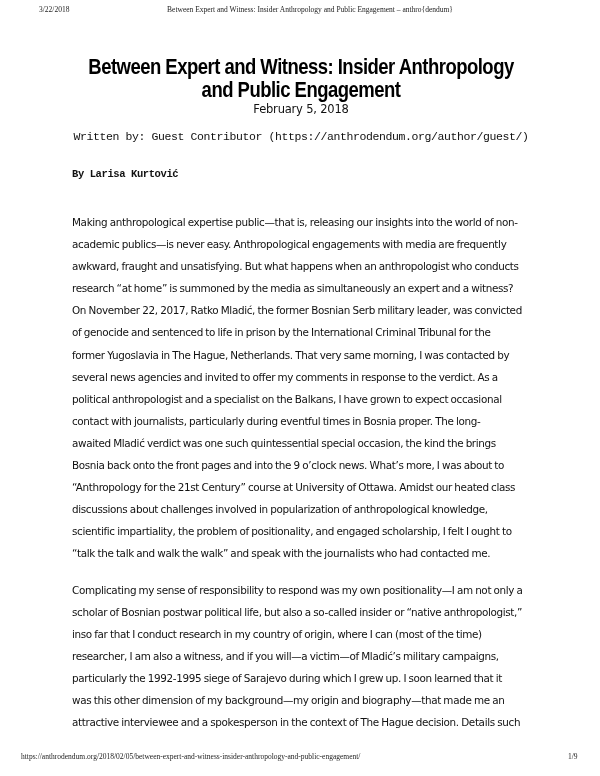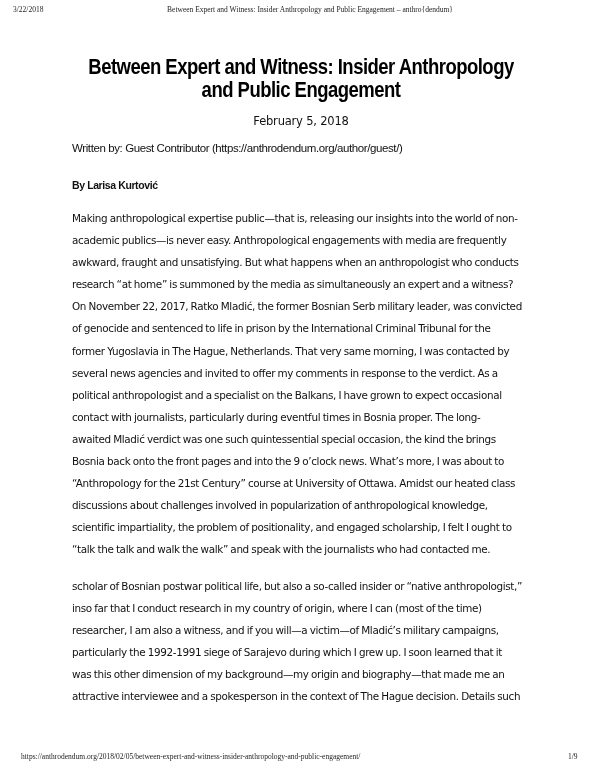--- a/index.html
+++ b/index.html
@@ -3,50 +3,50 @@
 <meta charset="utf-8">
 <style>
   html, body { margin: 0; padding: 0; background: #ffffff; }
   body { width: 600px; height: 776px; position: relative; overflow: hidden; color: #111; }
   .print-header, .print-footer {
     position: absolute; left: 0; width: 600px;
     font-family: "Liberation Serif", serif; font-size: 7.5px; color: #222;
   }
   .print-header { top: 5px; height: 12px; }
   .print-footer { top: 752px; height: 12px; }
-  .ph-date { position: absolute; left: 13px; top: 0; }
+  .ph-date { position: absolute; left: 39px; top: 0; }
   .ph-title { position: absolute; left: 0; width: 600px; text-align: center; top: 0; padding-left: 20px; box-sizing: border-box; }
   .pf-url { position: absolute; left: 21px; top: 0; text-align: right; }
   .pf-page { position: absolute; left: 568px; top: 0; text-align: center; }
 
   .article { position: absolute; left: 72px; top: 56px; width: 458px; }
   .title {
     font-family: "Liberation Sans", sans-serif; font-weight: bold;
     font-size: 21.5px; line-height: 23px; text-align: center; margin: 0;
     letter-spacing: -0.6px; transform: scaleX(0.86); transform-origin: center top;
     width: 532px; margin-left: -37px; color: #000;
   }
   .date {
     font-family: "DejaVu Sans", sans-serif; font-size: 11.5px; text-align: center;
-    margin-top: 12px; color: #111; letter-spacing: -0.2px;
+    color: #111; letter-spacing: -0.2px;
   }
   .written {
-    font-family: Liberation Sans, sans-serif; font-size: 11.5px; 
+    font-family: Liberation Mono, monospace; font-size: 11.5px; text-align: center;
     margin-top: 14px; color: #111; letter-spacing: -0.4px; white-space: nowrap;
   }
   .byline {
-    font-family: Liberation Sans, sans-serif; font-weight: bold; font-size: 10.5px;
+    font-family: Liberation Mono, monospace; font-weight: bold; font-size: 10.5px;
     margin-top: 25px; color: #111; letter-spacing: -0.4px;
   }
   .para {
     font-family: "DejaVu Sans", sans-serif; font-size: 10.4px; line-height: 22.1px;
     color: #111; margin: 0; letter-spacing: -0.35px; word-spacing: -0.5px;
   }
   .para .line { display: block; white-space: nowrap; }
-  .p1 { margin-top: 16px; }
+  .p1 { margin-top: 31px; }
   .p2 { }
   .p3 { margin-top: 14px; }
 </style>
 </head>
 <body>
 
 <div class="print-header">
   <span class="ph-date">3/22/2018</span>
   <span class="ph-title">Between Expert and Witness: Insider Anthropology and Public Engagement – anthro{dendum}</span>
 </div>
@@ -73,24 +73,25 @@
     <span class="line">contact with journalists, particularly during eventful times in Bosnia proper. The long-</span>
     <span class="line">awaited Mladić verdict was one such quintessential special occasion, the kind the brings</span>
     <span class="line">Bosnia back onto the front pages and into the 9 o’clock news.  What’s more, I was about to</span>
     <span class="line">“Anthropology for the 21st Century” course at University of Ottawa. Amidst our heated class</span>
     <span class="line">discussions about challenges involved in popularization of anthropological knowledge,</span>
     <span class="line">scientific impartiality, the problem of positionality, and engaged scholarship, I felt I ought to</span>
     <span class="line">“talk the talk and walk the walk” and speak with the journalists who had contacted me.</span>
   </p>
 
   <p class="para p3">
+    <span class="line">Complicating my sense of responsibility to respond was my own positionality—I am not only a</span>
     <span class="line">scholar of Bosnian postwar political life, but also a so-called insider or “native anthropologist,”</span>
     <span class="line">inso far that I conduct research in my country of origin, where I can (most of the time)</span>
     <span class="line">researcher, I am also a witness, and if you will—a victim—of Mladić’s military campaigns,</span>
-    <span class="line">particularly the 1992-1991 siege of Sarajevo during which I grew up.  I soon learned that it</span>
+    <span class="line">particularly the 1992-1995 siege of Sarajevo during which I grew up.  I soon learned that it</span>
     <span class="line">was this other dimension of my background—my origin and biography—that made me an</span>
     <span class="line">attractive interviewee and a spokesperson in the context of The Hague decision.  Details such</span>
 
   </p>
 </div>
 
 <div class="print-footer">
   <span class="pf-url">https://anthrodendum.org/2018/02/05/between-expert-and-witness-insider-anthropology-and-public-engagement/</span>
   <span class="pf-page">1/9</span>
 </div>

